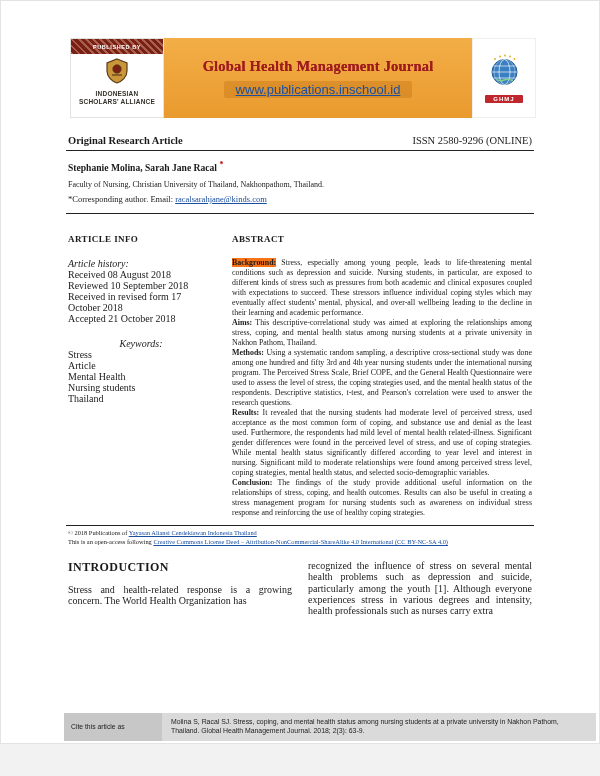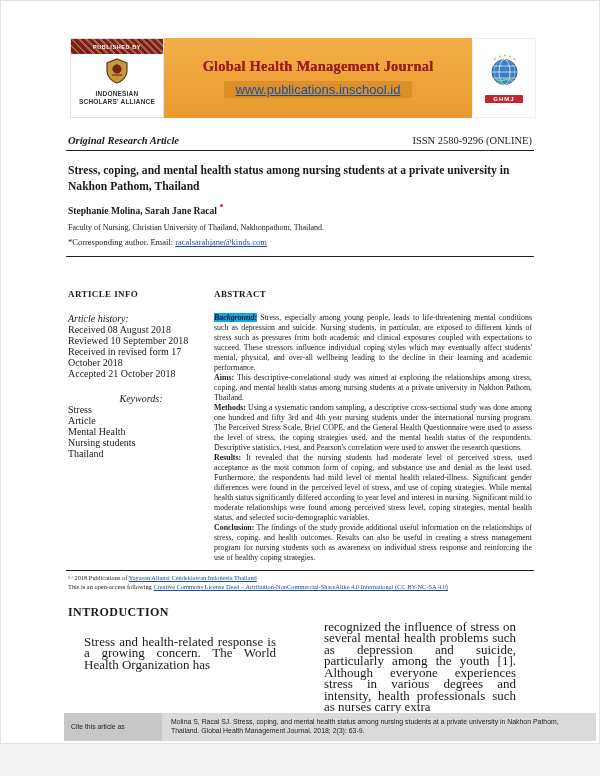--- a/index.html
+++ b/index.html
@@ -19,48 +19,48 @@
   .banner-mid{flex:1;background:linear-gradient(#f3ae47,#e99a2e);display:flex;flex-direction:column;
               align-items:center;justify-content:center;gap:6px;}
   .journal-title{color:#9e1b1e;font-weight:bold;font-size:14.5px;letter-spacing:.2px;text-shadow:0 0 0 #9e1b1e;}
   .journal-url{font-family:"Liberation Sans",sans-serif;font-size:13px;color:#1a4fa0;text-decoration:underline;
                background:rgba(200,120,25,.45);padding:1px 12px;border-radius:2px;cursor:pointer;}
   .ghmj{width:62px;background:#fff;border:1px solid #eee;display:flex;flex-direction:column;align-items:center;justify-content:center;gap:2px;}
   .ghmj-ribbon{background:#c0272d;color:#fff;font-family:"Liberation Sans",sans-serif;font-size:6px;font-weight:bold;
                padding:1px 8px;letter-spacing:1px;border-radius:1px;}
   
   .meta{display:flex;justify-content:space-between;align-items:baseline;margin:17px 68px 0 68px;}
-  .article-type{font-weight:bold;font-style:italic;font-size:10.5px;}
+  .article-type{font-weight:bold;font-size:10.5px;}
   .issn{font-size:10.5px;}
   .rule{border:none;border-top:1px solid #222;margin:4px 66px 0 66px;}
   
   .title{margin:12px 68px 0 68px;font-size:11.6px;font-weight:bold;line-height:1.35;}
   .authors{margin:9px 68px 0 68px;font-size:9.6px;font-weight:bold;}
   .authors sup{color:#c00000;font-size:8px;}
   .affil{margin:7px 68px 0 68px;font-size:8px;}
   .corresp{margin:5px 68px 0 68px;font-size:8.5px;}
   .corresp a{color:#1a4fa0;text-decoration:underline;cursor:pointer;}
   .rule2{border:none;border-top:1px solid #222;margin:9px 66px 0 66px;}
   
-  .info-grid{display:grid;grid-template-columns:146px 1fr;margin:32px 68px 0 68px;}
+  .info-grid{display:grid;grid-template-columns:146px 1fr;column-gap:18px;margin:20px 68px 0 68px;}
   .col-head{font-size:9px;font-weight:bold;letter-spacing:.4px;margin:0 0 14px 0;}
   .info-text{font-size:10px;line-height:11px;}
   .info-label{font-style:italic;display:block;}
   .kw-label{margin-top:14px;text-align:center;}
   .abs-p{font-size:7.9px;line-height:10px;text-align:justify;margin:0;}
   .abs-label{font-weight:bold;}
-  .hl-green{background:#0ea5e9;font-style:italic;}
+  .hl-green{background:#f97316;}
   .rule3{border:none;border-top:1px solid #222;margin:7px 66px 0 66px;}
   
   .copyright{margin:3px 68px 0 68px;font-size:6.4px;line-height:8.8px;}
   .copyright a{color:#1a4fa0;text-decoration:underline;cursor:pointer;}
   
   .body-grid{display:grid;grid-template-columns:1fr 1fr;column-gap:16px;margin:13px 68px 0 68px;}
   .section-head{font-size:12px;font-weight:bold;letter-spacing:.4px;margin:0 0 9px 0;}
-  .body-p{font-size:13px;line-height:11.4px;text-align:justify;margin:16px;}
+  .body-p{font-size:10px;line-height:11.4px;text-align:justify;margin:0;}
   
   .cite-bar{position:absolute;left:64px;right:4px;bottom:3px;display:flex;background:#dadada;}
   .cite-label{width:84px;background:#c7c7c7;font-family:"Liberation Sans",sans-serif;font-size:6.8px;
               display:flex;align-items:center;padding:4px 7px;color:#222;}
   .cite-text{flex:1;font-family:"Liberation Sans",sans-serif;font-size:6.9px;line-height:9.6px;
              padding:4px 9px 5px 9px;color:#222;}
 </style>
 </head>
 <body>
 
@@ -104,21 +104,20 @@
       <div class="ghmj-ribbon">GHMJ</div>
     </div>
   </header>
 
   <div class="meta">
     <span class="article-type">Original Research Article</span>
     <span class="issn">ISSN 2580-9296 (ONLINE)</span>
   </div>
   <hr class="rule">
 
-  <h1 class="title">Stress, coping, and mental health status among nursing students at a private university in Nakhon Pathom, Thailand</h1>
   <div class="authors">
     <span>Stephanie Molina, Sarah Jane Racal</span>
     <sup>*</sup>
   </div>
   <div class="affil">Faculty of Nursing, Christian University of Thailand, Nakhonpathom, Thailand.</div>
   <div class="corresp">
     <span>*Corresponding author. Email: </span><a>racalsarahjane@kinds.com</a>
   </div>
   <hr class="rule2">
 

